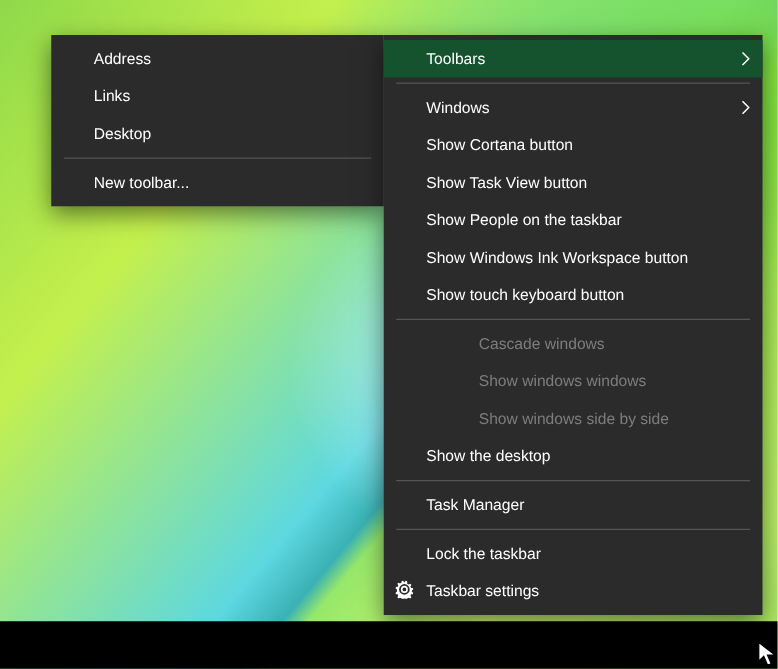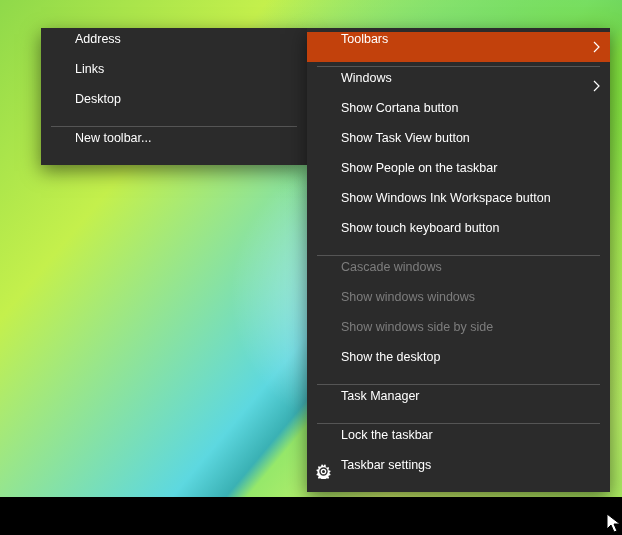--- a/index.html
+++ b/index.html
@@ -7,23 +7,23 @@
     background:
       radial-gradient(circle at 60% 55%, rgba(255,255,255,0.55) 0%, rgba(255,255,255,0) 30%),
       radial-gradient(circle at 95% 15%, #7fe03b 0%, rgba(127,224,59,0) 45%),
       linear-gradient(130deg,#8fd94a 0%, #c4f04c 25%, #5dd8e0 55%, #3ab1b4 60%, #96e86a 62%, #d2f56d 75%, #a4e85f 100%);
   }
   .taskbar{position:absolute;left:0;right:0;bottom:0;height:38px;background:#000;}
   .cursor{position:absolute;right:0;bottom:0;width:16px;height:22px;pointer-events:none;}
   .cursor svg{display:block;}
 
   .menu{position:absolute;background:#2b2b2b;color:#fff;box-shadow:0 6px 18px rgba(0,0,0,0.5);padding:4px 0;}
-  .menu .item{display:flex;align-items:flex-start;height:30px;padding:0 30px 0 34px;white-space:nowrap;position:relative;cursor:default;}
-  .menu .item.hover{background:#c2410c;}
-  .menu .item.disabled{color:#7d7d7d;}
+  .menu .item{display:flex;align-items:center;height:30px;padding:0 30px 0 34px;white-space:nowrap;position:relative;cursor:default;}
+  .menu .item.hover{background:#14532d;}
+  .menu .item.disabled{color:#7d7d7d;margin-left:42px;}
   .menu .sep{height:1px;background:#555;margin:4px 10px;}
   .menu .chev{position:absolute;right:10px;top:50%;transform:translateY(-50%);}
   .menu .chev svg{display:block;}
   .menu .ico{position:absolute;left:9px;top:50%;transform:translateY(-50%);}
 
   #menu-main{left:307px;top:28px;width:303px;}
   #menu-sub{left:41px;top:28px;width:266px;}
 </style>
 </head>
 <body>

